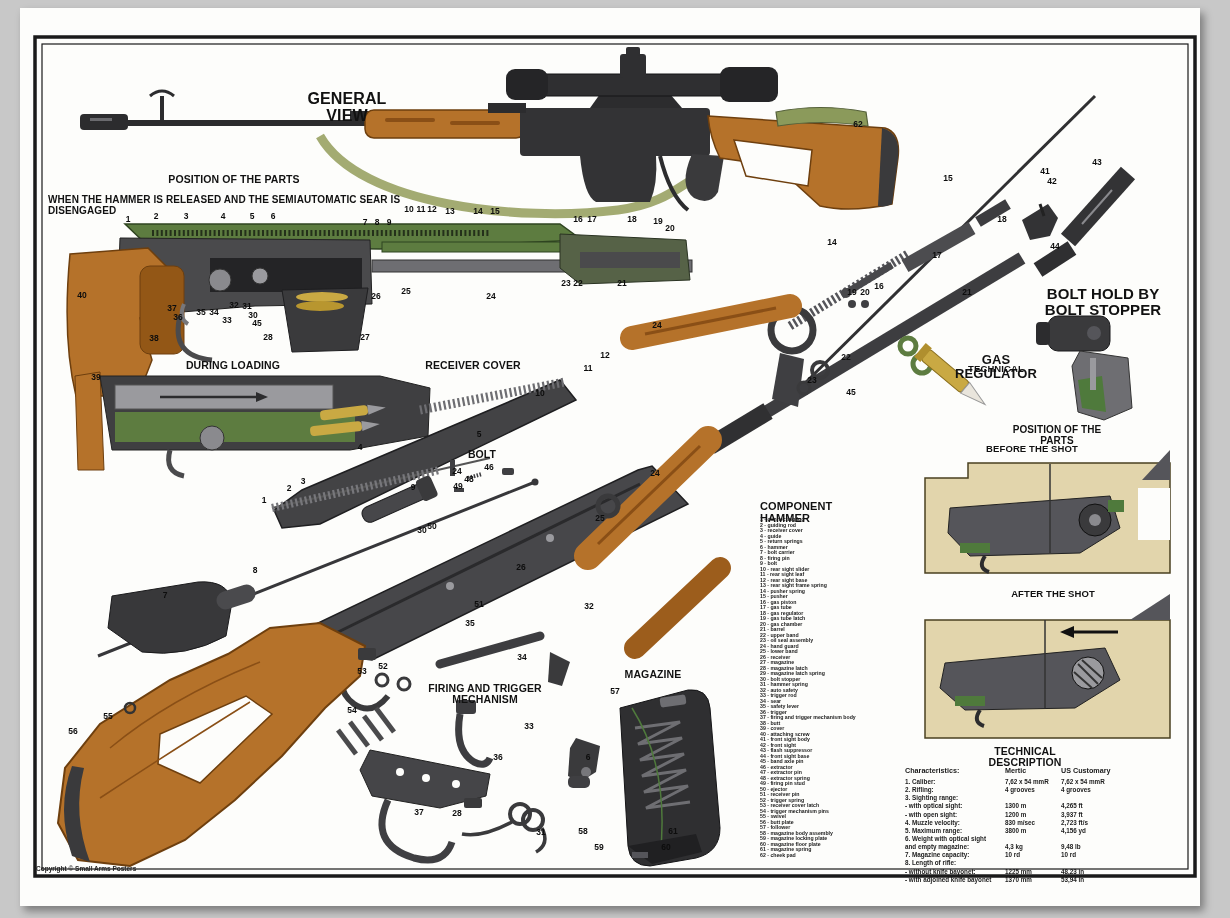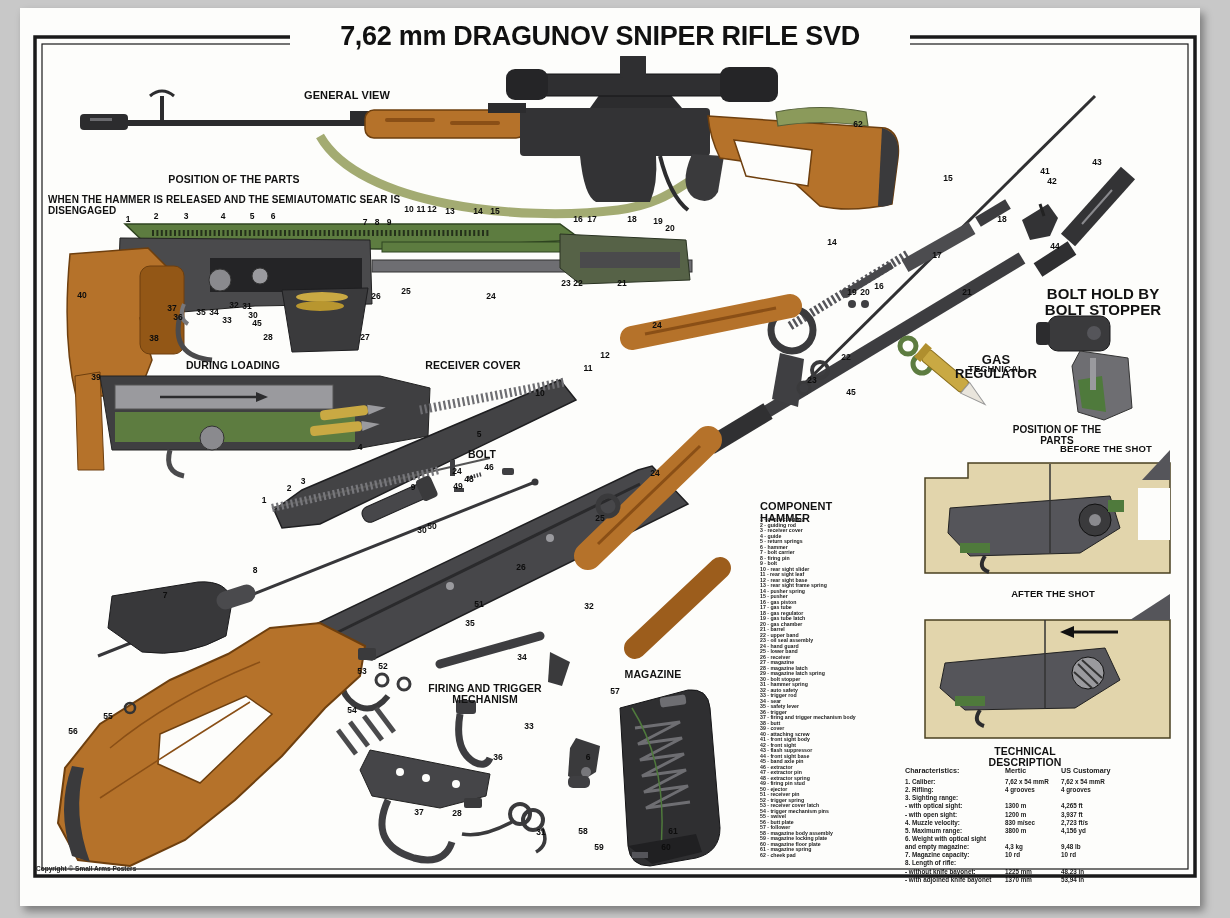--- a/index.html
+++ b/index.html
@@ -248,36 +248,35 @@
       <circle cx="1068" cy="665" r="16" fill="#9a9a9e" stroke="#111"></circle>
       <line x1="1058" y1="656" x2="1078" y2="676" stroke="#333" stroke-width="2"></line>
       <line x1="1054" y1="664" x2="1072" y2="680" stroke="#333" stroke-width="2"></line>
       <line x1="1062" y1="652" x2="1082" y2="670" stroke="#333" stroke-width="2"></line>
       <rect x="935" y="688" width="30" height="10" fill="#4f7a3c"></rect>
       <path d="M960,702 q-8,12 4,16" stroke="#2c2c2e" stroke-width="4" fill="none"></path>
       <line x1="1025" y1="612" x2="1025" y2="700" stroke="#333" stroke-width="1.5"></line>
     </g>
   </svg>
 
-  <div class="title">7,62 mm DRAGUNOV SNIPER RIFLE SVD</div>
-  <div class="lbl" style="left:277px;top:82px;width:100px;font-size:11px;">GENERAL VIEW</div>
+  <div class="lbl" style="left:277px;top:82px;width:100px;font-size:16px;">GENERAL VIEW</div>
   <div class="lbl" style="left:143px;top:166px;width:142px;font-size:10.5px;">POSITION OF THE PARTS</div>
   <div class="lbl" style="left:28px;top:187px;width:410px;font-size:10px;text-align:left;">WHEN THE HAMMER IS RELEASED AND THE SEMIAUTOMATIC SEAR IS DISENGAGED</div>
   <div class="lbl" style="left:163px;top:352px;width:100px;font-size:10.5px;">DURING LOADING</div>
   <div class="lbl" style="left:398px;top:352px;width:110px;font-size:10.5px;">RECEIVER COVER</div>
   <div class="lbl" style="left:432px;top:441px;width:60px;font-size:10.5px;">BOLT</div>
   <div class="lbl" style="left:740px;top:493px;width:120px;font-size:11px;text-align:left;">COMPONENT HAMMER</div>
   <div class="lbl" style="left:385px;top:675px;width:160px;font-size:10.5px;">FIRING AND TRIGGER</div>
   <div class="lbl" style="left:385px;top:686px;width:160px;font-size:10.5px;">MECHANISM</div>
   <div class="lbl" style="left:593px;top:661px;width:80px;font-size:10.5px;">MAGAZINE</div>
   <div class="lbl" style="left:1008px;top:278px;width:150px;font-size:15px;">BOLT HOLD BY BOLT STOPPER</div>
   <div class="lbl" style="left:935px;top:345px;width:82px;font-size:13px;">GAS REGULATOR</div>
   <div class="lbl" style="left:935px;top:356px;width:82px;font-size:9.5px;">TECHNICAL</div>
   <div class="lbl" style="left:976px;top:417px;width:122px;font-size:10px;">POSITION OF THE PARTS</div>
-  <div class="lbl" style="left:1036px;top:436px;width:100px;font-size:9.5px;">BEFORE THE SHOT</div>
+  <div class="lbl" style="left:962px;top:436px;width:100px;font-size:9.5px;">BEFORE THE SHOT</div>
   <div class="lbl" style="left:983px;top:581px;width:100px;font-size:9.5px;">AFTER THE SHOT</div>
   <div class="lbl" style="left:940px;top:738px;width:130px;font-size:10.5px;">TECHNICAL DESCRIPTION</div>
 
   <div class="parts-list">
       <div>1 - connecting lug</div>
       <div>2 - guiding rod</div>
       <div>3 - receiver cover</div>
       <div>4 - guide</div>
       <div>5 - return springs</div>
       <div>6 - hammer</div>

